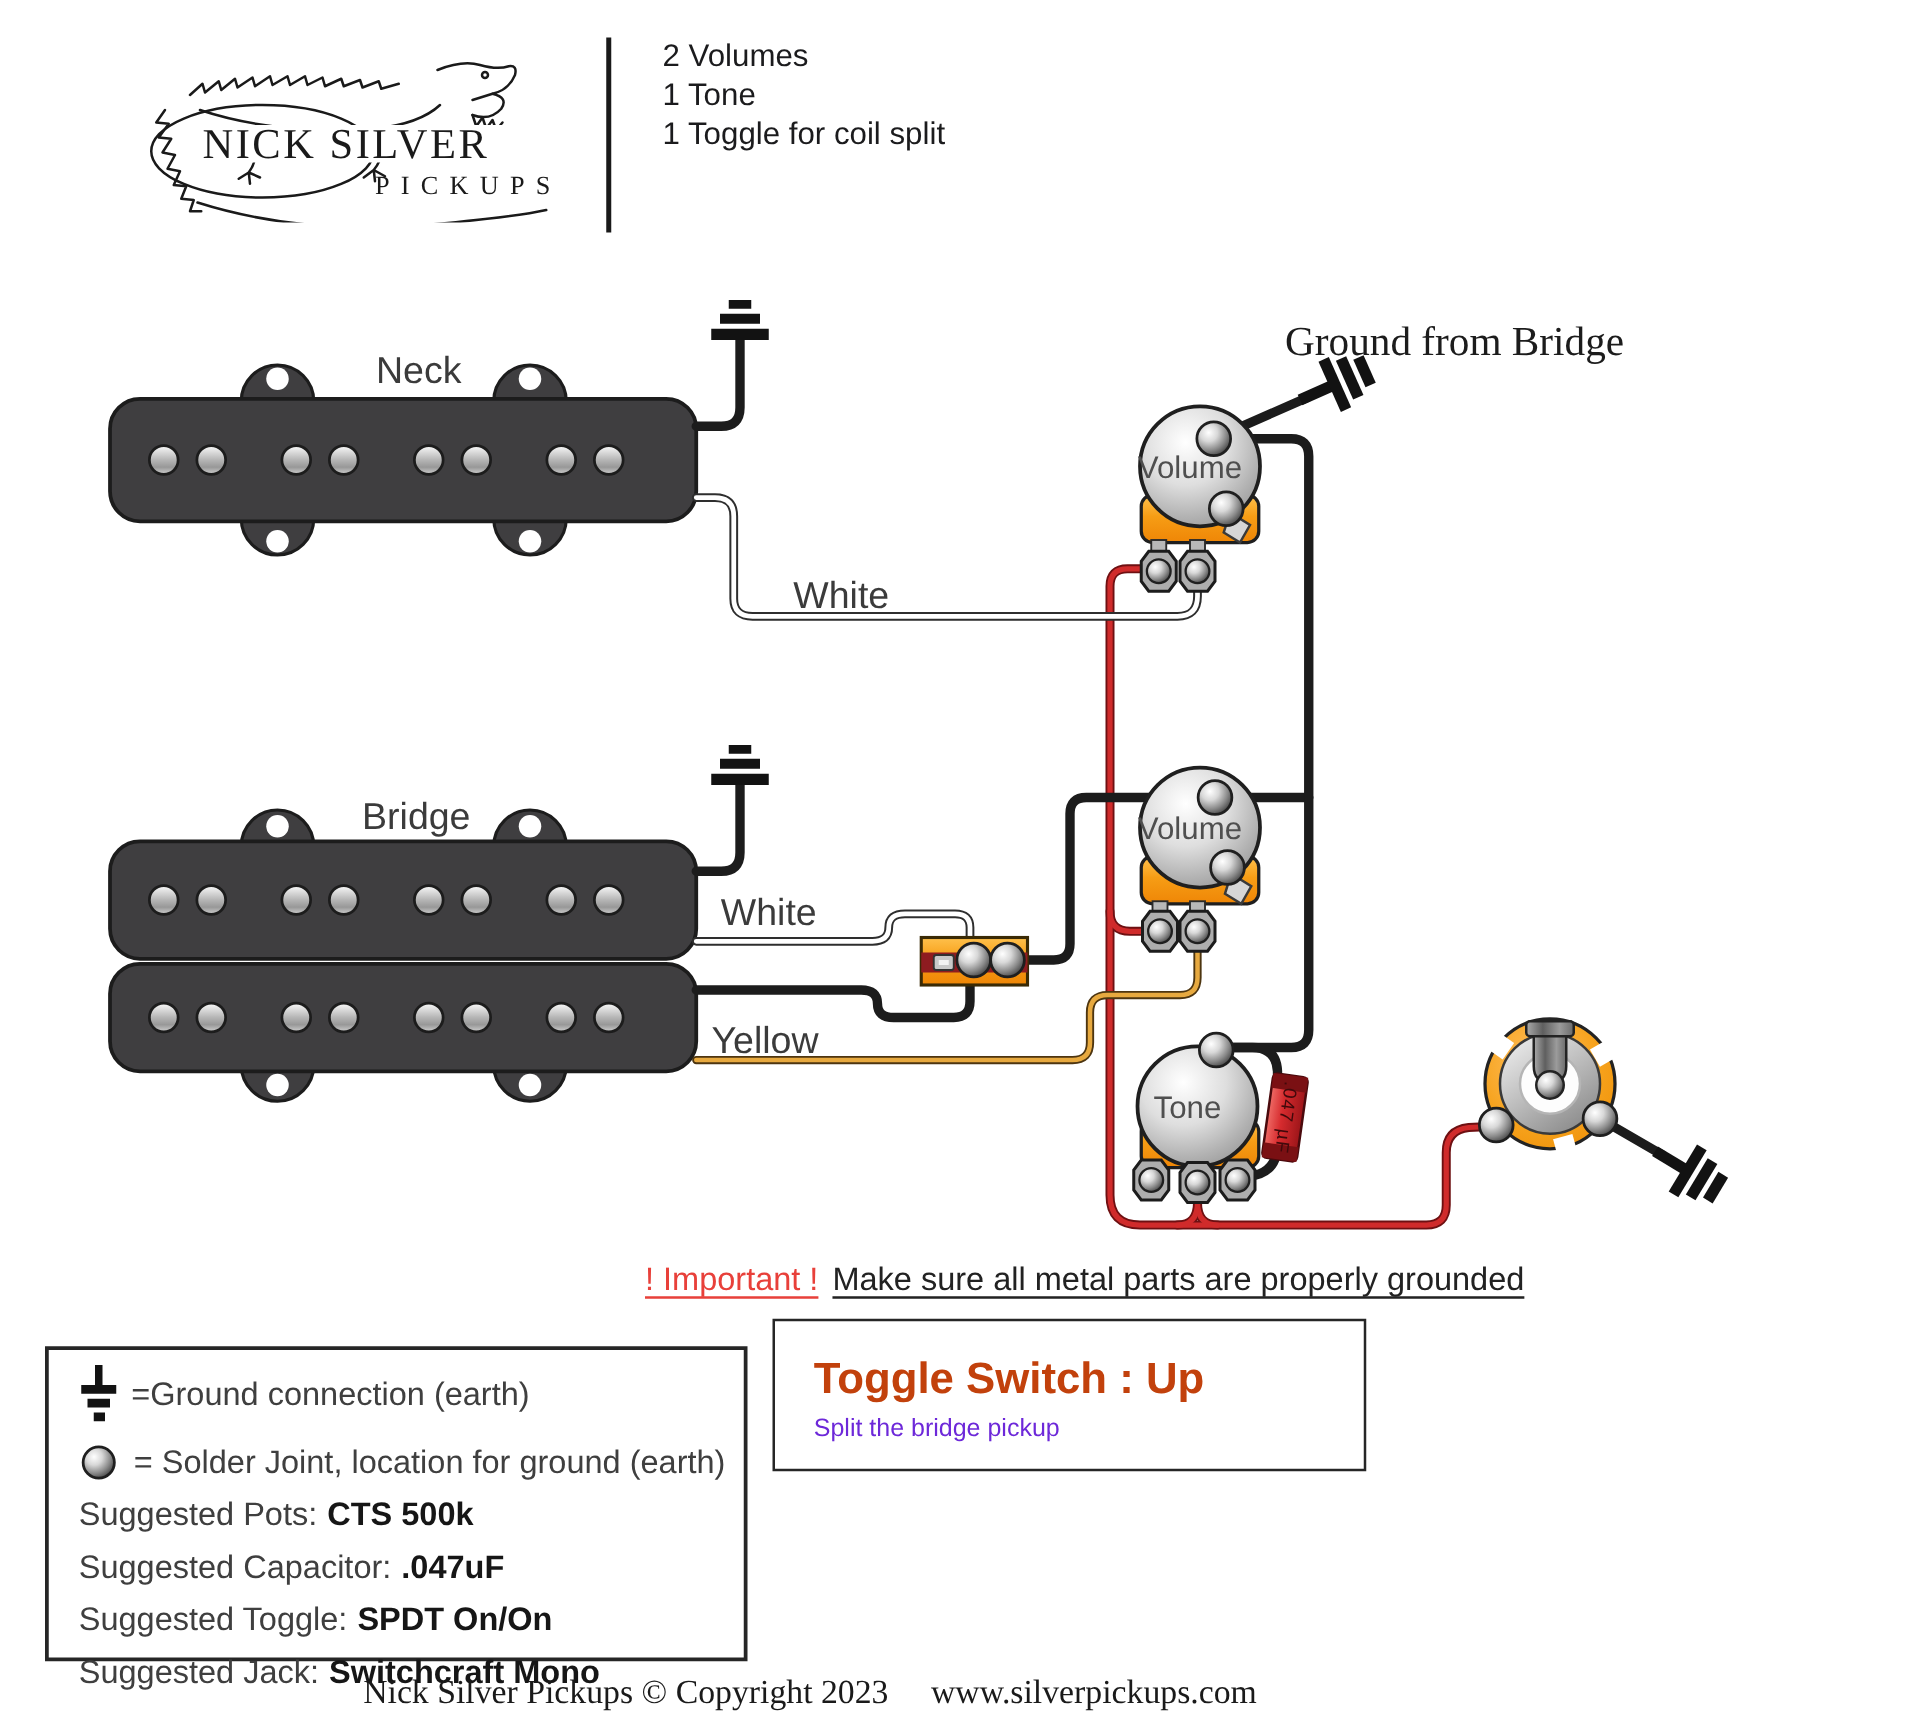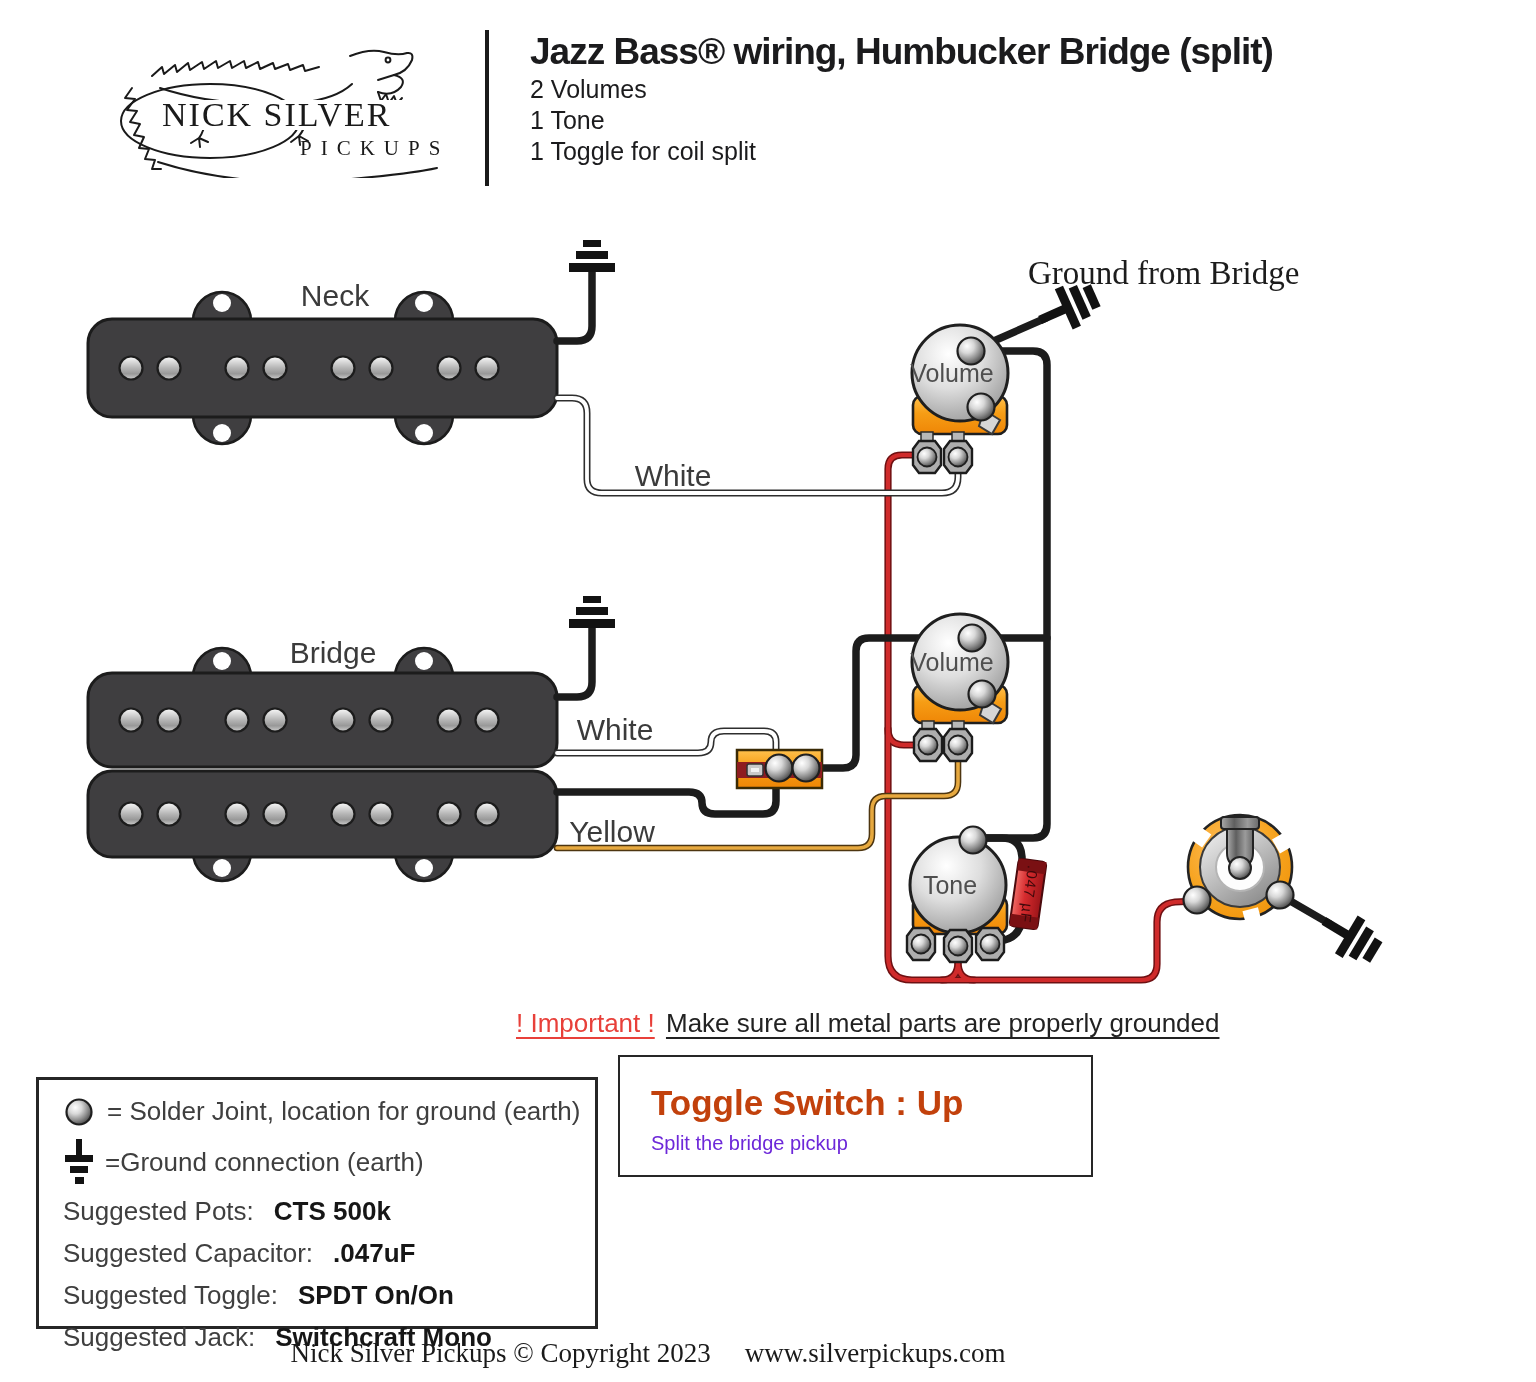--- a/index.html
+++ b/index.html
@@ -15,21 +15,21 @@
   #important{left:500px;top:1008px;font-size:26px;white-space:nowrap;}
   #important .imp-red{color:#e8403a;text-decoration:underline;text-underline-offset:5px;margin-left:16px;}
   #important .imp-msg{color:#222;text-decoration:underline;text-underline-offset:5px;margin-left:4px;}
   
   #legend-box{left:36px;top:1077px;width:556px;height:246px;border:3px solid #262626;}
   .lg-row{display:flex;align-items:center;margin-left:24px;color:#3f3f3f;font-size:26px;}
   .lg-row .icon{flex:0 0 auto;margin-right:10px;display:flex;align-items:center;}
   #lg-solder{margin-top:16px;}
   #lg-ground{margin-top:12px;}
   .sugg{margin-top:11px;}
-  .sugg b{color:#161616;margin-left:20px;font-weight:700;}
+  .sugg b{color:#161616;margin-left:8px;font-weight:700;}
   
   #toggle-box{left:618px;top:1055px;width:471px;height:118px;border:2.5px solid #262626;}
   #toggle-box .tg-title{font-size:35px;font-weight:700;color:#c2410c;margin:26px 0 0 31px;}
   #toggle-box .tg-desc{font-size:20px;color:#6d28d9;margin:9px 0 16px 31px;}
   
   #footer{left:0;top:1338px;width:1296px;text-align:center;
           font-family:"Liberation Serif",serif;font-size:27px;color:#1a1a1a;}
   #footer .site{margin-left:34px;}
   svg text{font-family:"Liberation Sans",sans-serif;}
   svg .serif{font-family:"Liberation Serif",serif;}
@@ -60,21 +60,20 @@
     <path d="M100 73 Q 110 95 99 110 M99 110 l-8 5 M99 110 l1 9 M99 110 l9 4"></path>
   </g>
   <rect x="52" y="72" width="286" height="30" fill="#ffffff"></rect>
   <text class="serif" x="62" y="98" font-size="34" letter-spacing="2" fill="#1a1a1a">NICK SILVER</text>
   <text class="serif" x="200" y="127" font-size="21" letter-spacing="9" fill="#1a1a1a">PICKUPS</text>
 </svg>
 
 <div id="divider" class="abs"></div>
 
 <div id="title-block" class="abs">
-  <h1 id="page-title">Jazz Bass® wiring, Humbucker Bridge (split)</h1>
   <div class="subtitle">2 Volumes</div>
   <div class="subtitle">1 Tone</div>
   <div class="subtitle">1 Toggle for coil split</div>
 </div>
 
 <svg class="abs" style="left:0;top:0" width="1536" height="1382" viewBox="0 0 1536 1382">
   <defs>
     <radialGradient id="gPot" cx="0.38" cy="0.3" r="0.8">
       <stop offset="0" stop-color="#ffffff"></stop>
         <stop offset="0.45" stop-color="#dedede"></stop>
@@ -326,47 +325,47 @@
   <text x="612" y="842" font-size="30" fill="#3b3b3b" text-anchor="middle">Yellow</text>
   <text x="1028" y="284" font-size="33" fill="#1c1c1c" class="serif">Ground from Bridge</text>
 </svg>
 
 <div id="important" class="abs">
   <span class="imp-red">! Important !</span>
   <span class="imp-msg">Make sure all metal parts are properly grounded</span>
 </div>
 
 <div id="legend-box" class="abs">
+  <div class="lg-row" id="lg-ground">
+    <span class="icon">
+      <svg width="32" height="46" viewBox="0 0 32 46" fill="#121212">
+        <rect x="13" y="0" width="6" height="16"></rect>
+        <rect x="2" y="16" width="28" height="7"></rect>
+        <rect x="7" y="27" width="18" height="7"></rect>
+        <rect x="12" y="38" width="9" height="7"></rect>
+      </svg>
+    </span>
+    <span>=Ground connection (earth)</span>
+  </div>
   <div class="lg-row" id="lg-solder">
     <span class="icon">
       <svg width="34" height="30" viewBox="0 0 34 30">
         <defs>
           <radialGradient id="gBall2" cx="0.35" cy="0.32" r="0.75">
             <stop offset="0" stop-color="#ffffff"></stop>
               <stop offset="0.35" stop-color="#d8d8d8"></stop>
             <stop offset="0.7" stop-color="#8a8a8a"></stop>
               <stop offset="1" stop-color="#3f3f3f"></stop>
           </radialGradient>
         </defs>
         <circle cx="16" cy="15" r="12.5" fill="url(#gBall2)" stroke="#1f1f1f" stroke-width="2.2"></circle>
       </svg>
     </span>
     <span>= Solder Joint, location for ground (earth)</span>
   </div>
-  <div class="lg-row" id="lg-ground">
-    <span class="icon">
-      <svg width="32" height="46" viewBox="0 0 32 46" fill="#121212">
-        <rect x="13" y="0" width="6" height="16"></rect>
-        <rect x="2" y="16" width="28" height="7"></rect>
-        <rect x="7" y="27" width="18" height="7"></rect>
-        <rect x="12" y="38" width="9" height="7"></rect>
-      </svg>
-    </span>
-    <span>=Ground connection (earth)</span>
-  </div>
   <div class="lg-row sugg">
     <span>Suggested Pots:</span>
     <b>CTS 500k</b>
   </div>
   <div class="lg-row sugg">
     <span>Suggested Capacitor:</span>
     <b>.047uF</b>
   </div>
   <div class="lg-row sugg">
     <span>Suggested Toggle:</span>

